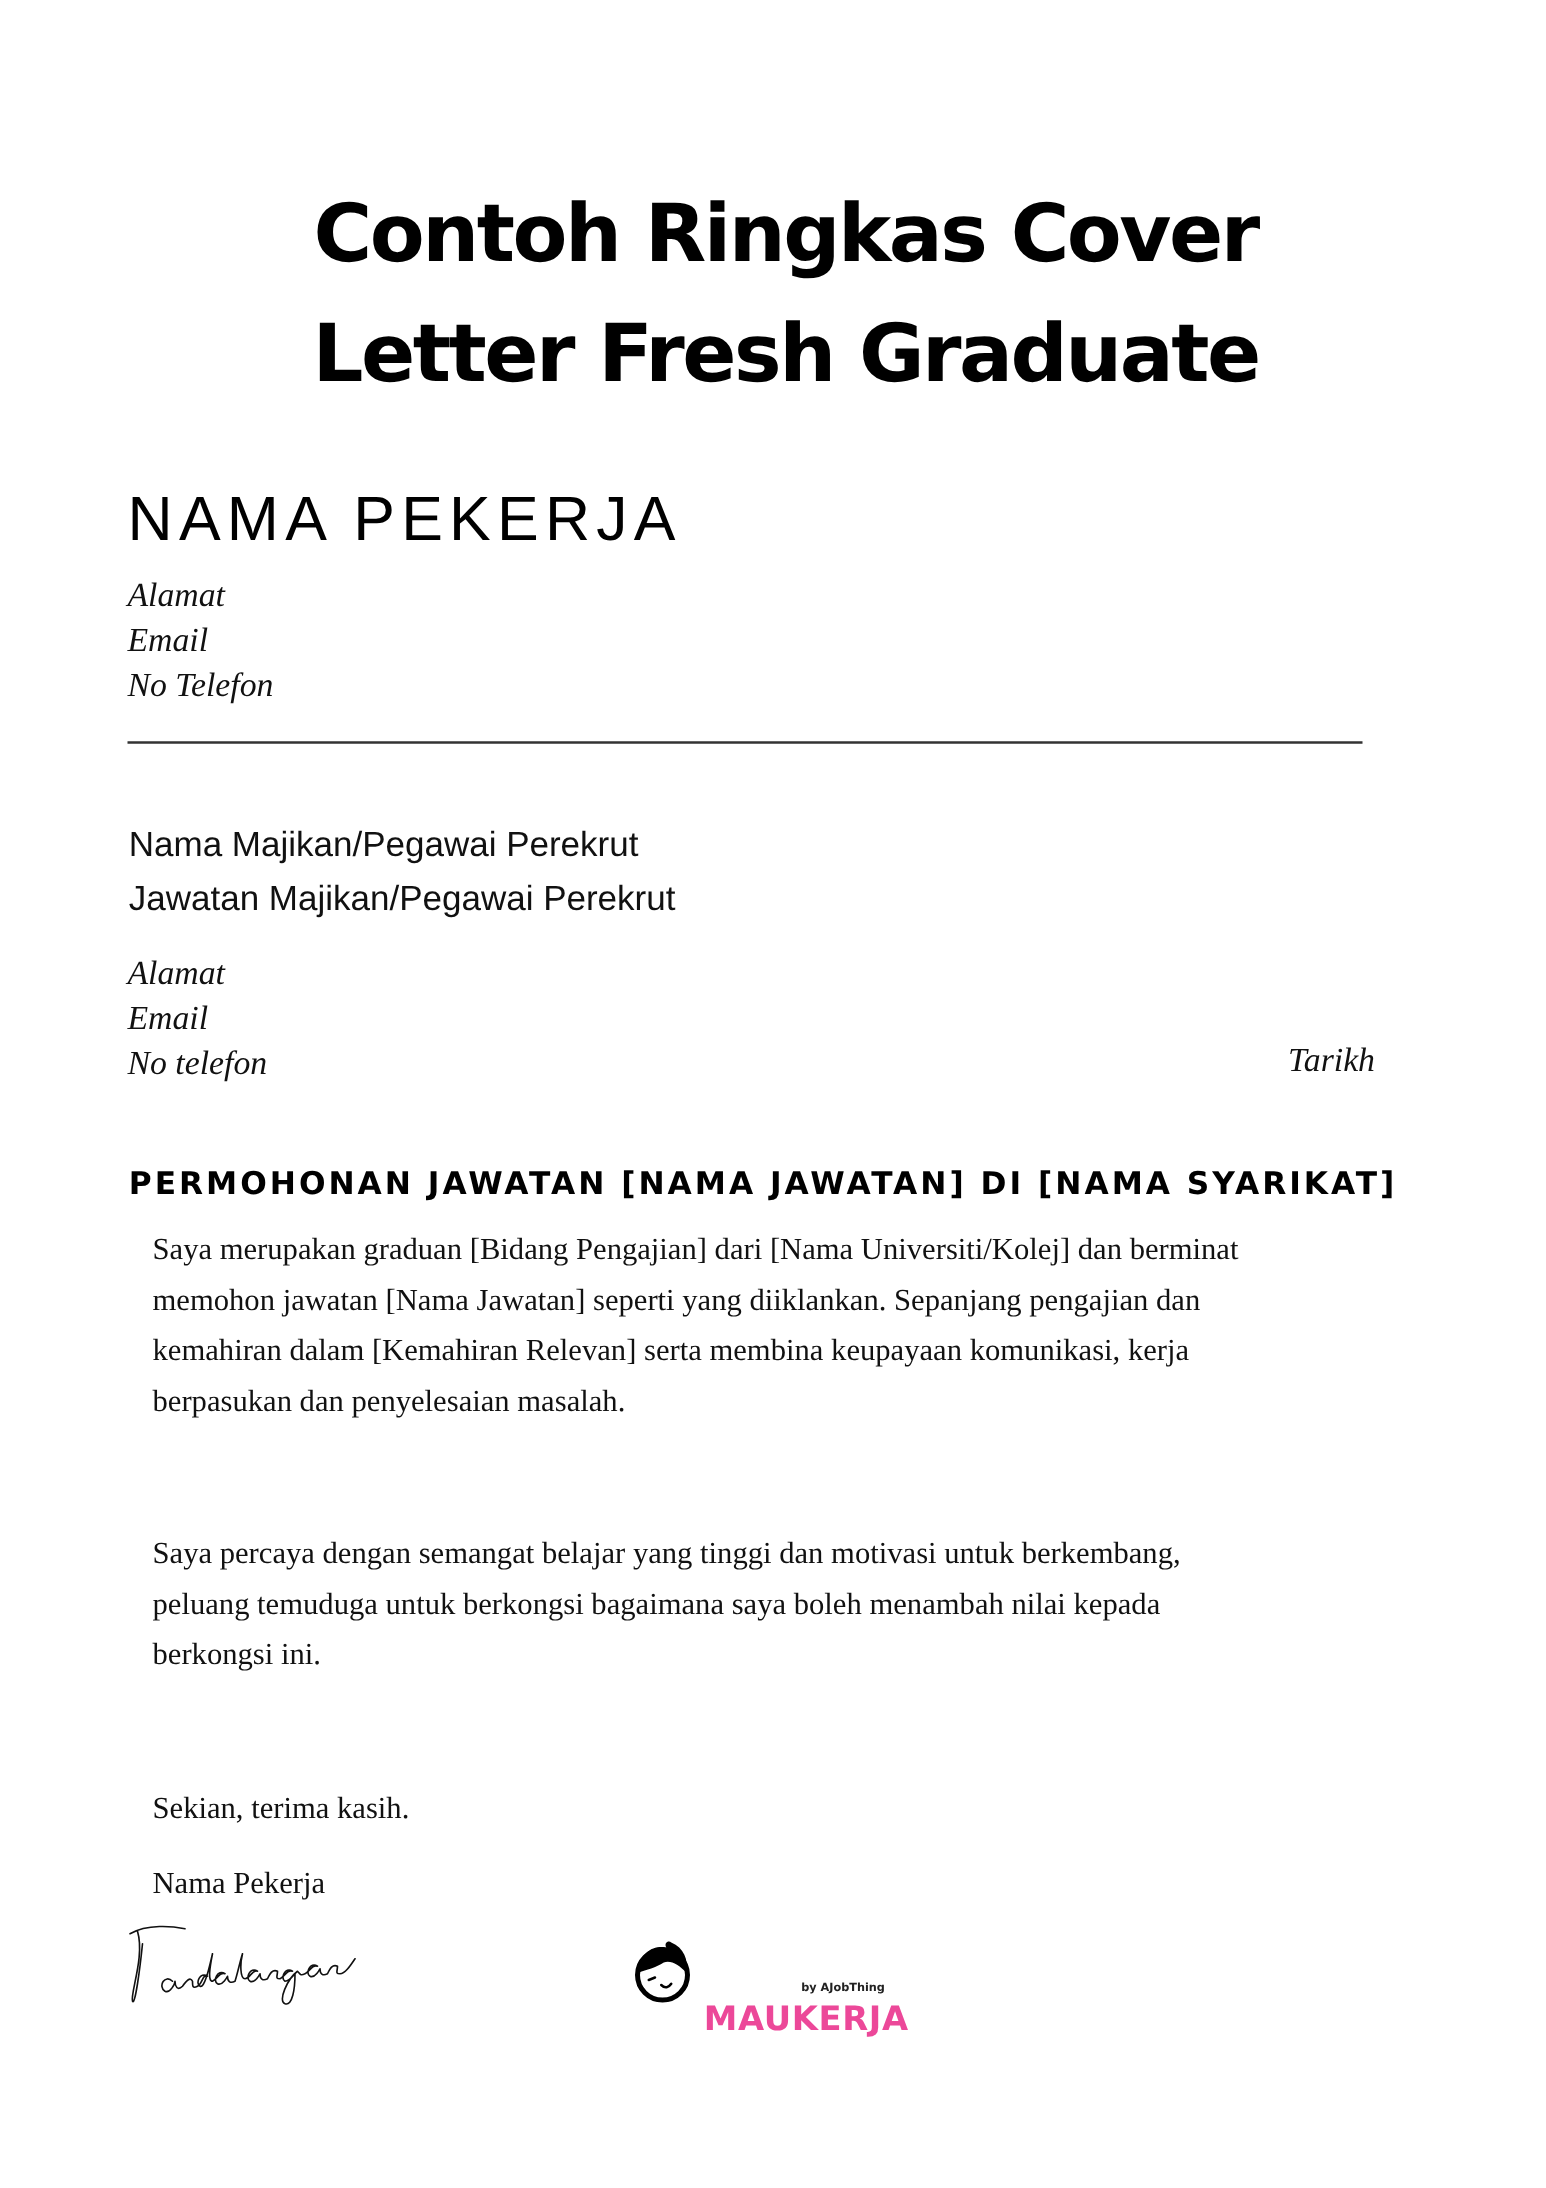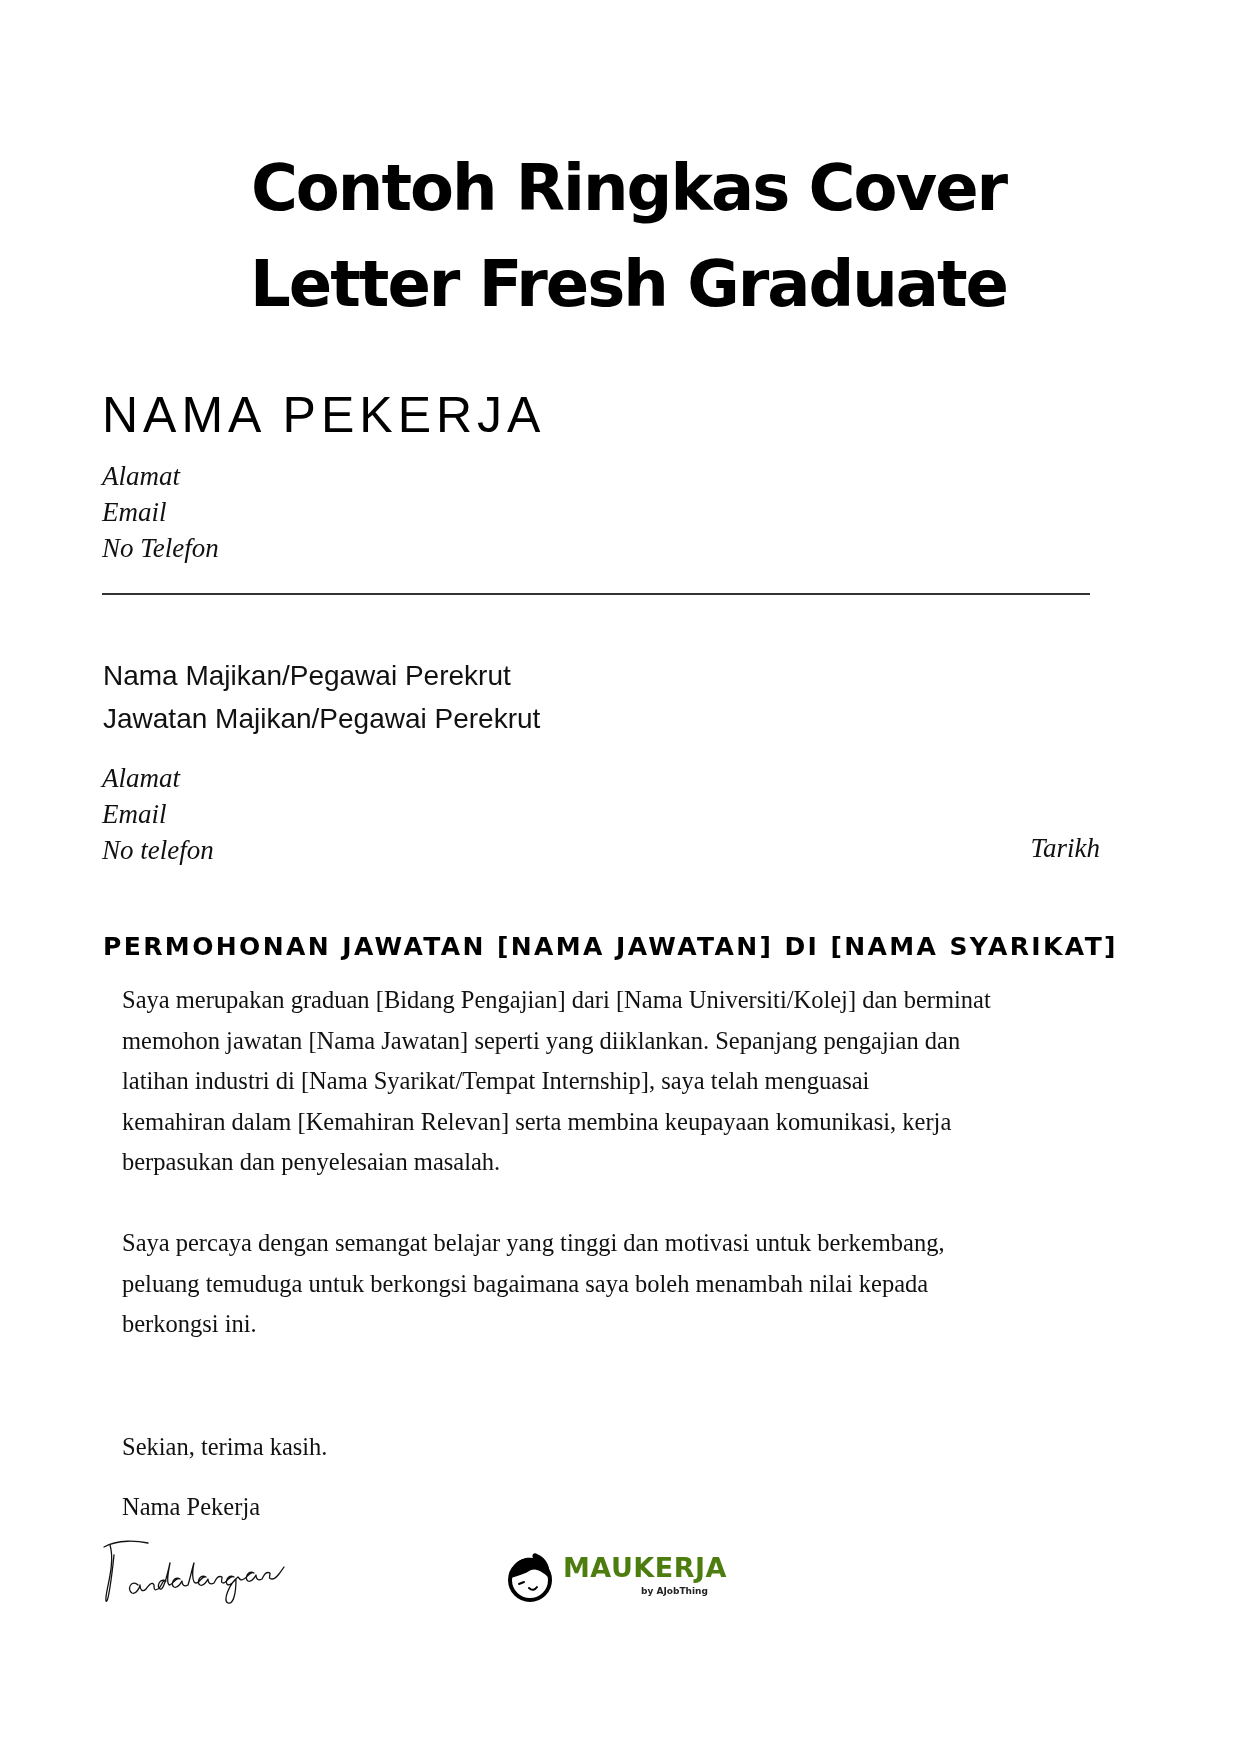--- a/index.html
+++ b/index.html
@@ -83,21 +83,20 @@
   <div>No telefon</div>
 </div>
 
 <div class="abs italic-block date-label">Tarikh</div>
 
 <div class="abs subject">PERMOHONAN JAWATAN [NAMA JAWATAN] DI [NAMA SYARIKAT]</div>
 
 <div class="abs body-text para1">
   <div class="para-line">Saya merupakan graduan [Bidang Pengajian] dari [Nama Universiti/Kolej] dan berminat</div>
   <div class="para-line">memohon jawatan [Nama Jawatan] seperti yang diiklankan. Sepanjang pengajian dan</div>
-  <div class="para-line">latihan industri di [Nama Syarikat/Tempat Internship], saya telah menguasai</div>
   <div class="para-line">kemahiran dalam [Kemahiran Relevan] serta membina keupayaan komunikasi, kerja</div>
   <div class="para-line">berpasukan dan penyelesaian masalah.</div>
 </div>
 
 <div class="abs body-text para2">
   <div class="para-line">Saya percaya dengan semangat belajar yang tinggi dan motivasi untuk berkembang,</div>
   <div class="para-line">peluang temuduga untuk berkongsi bagaimana saya boleh menambah nilai kepada</div>
   <div class="para-line">berkongsi ini.</div>
 </div>
 
@@ -122,15 +121,15 @@
   </svg>
 </div>
 
 <div class="abs logo">
   <svg width="54" height="54" viewBox="0 0 54 54" style="position:absolute;left:0;top:0;">
     <circle cx="27" cy="30" r="20" fill="#fff" stroke="#000" stroke-width="4"></circle>
     <path d="M8 28 C 8 12, 20 6, 30 8 C 28 4, 32 2, 34 4 C 44 8, 48 18, 46 28 C 40 22, 34 18, 28 20 C 22 24, 14 26, 8 28 Z" fill="#000"></path>
     <path d="M16 34 l 5 -2" stroke="#000" stroke-width="2" stroke-linecap="round"></path>
     <path d="M26 38 c 3 3 6 2 8 -1" fill="none" stroke="#000" stroke-width="2" stroke-linecap="round"></path>
   </svg>
-  <div class="logo-text" style="color:#4d7c0f;">MAUKERJA</div>
+  <div class="logo-text" style="color:#ec4899;margin-top:48px;">MAUKERJA</div>
   <div class="logo-sub">by AJobThing</div>
 </div>
 
 </body></html>

